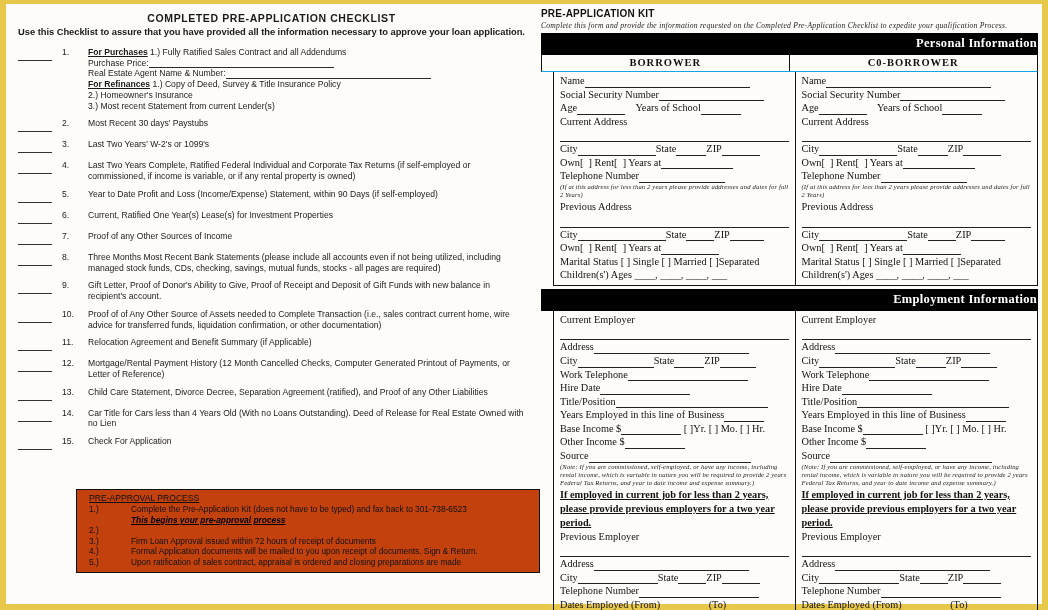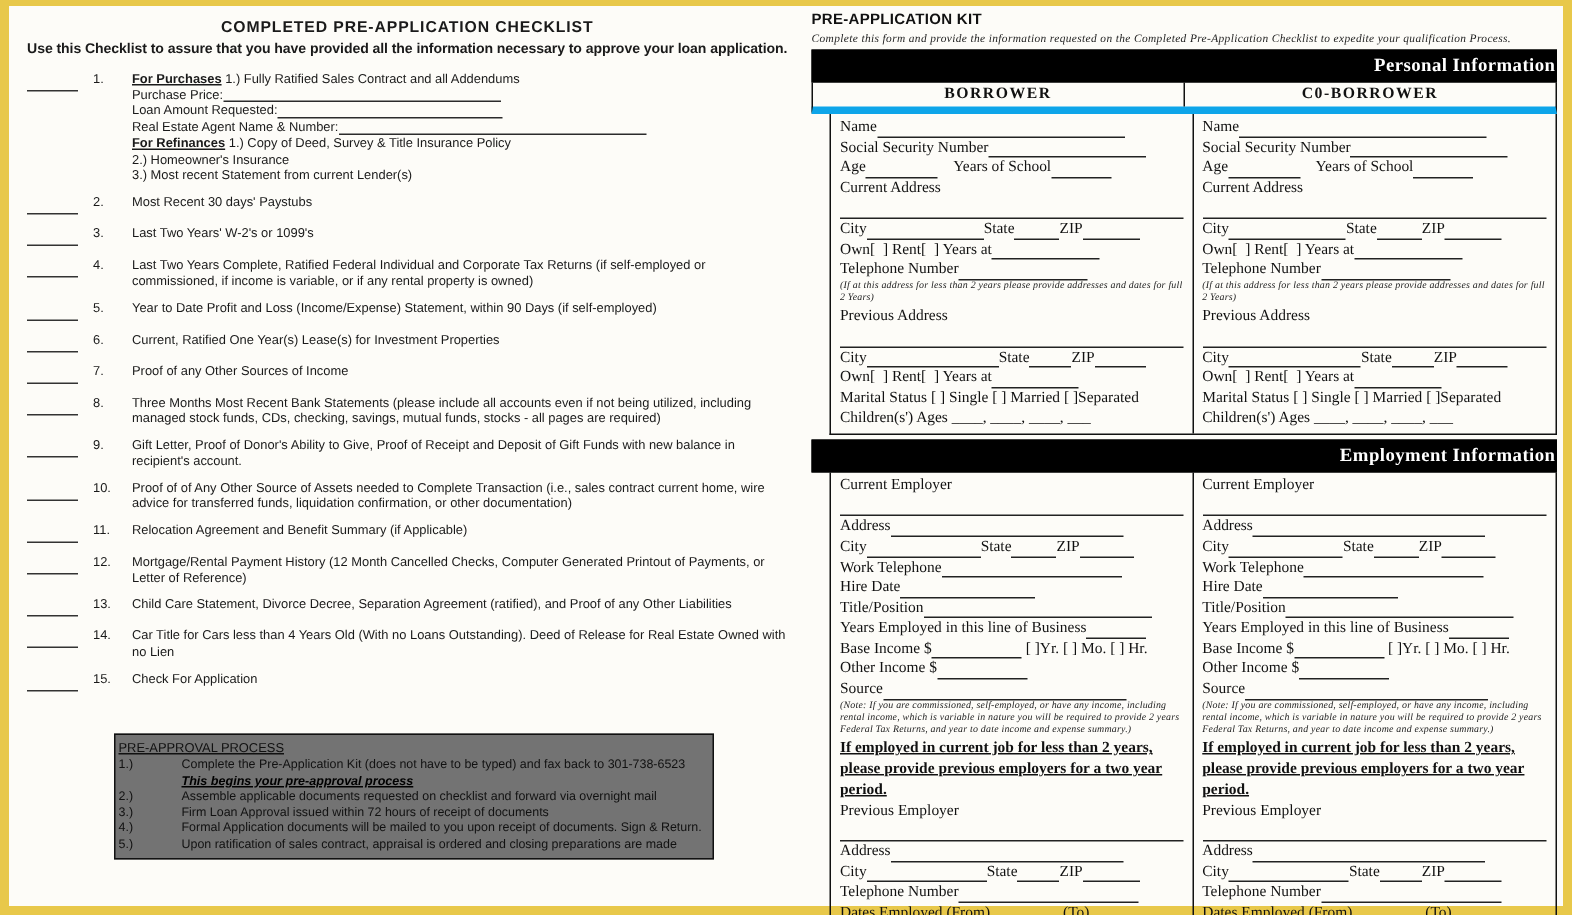--- a/index.html
+++ b/index.html
@@ -58,24 +58,24 @@
   .cl-num { width: 26px; flex: 0 0 26px; font-size: 8.6px; color:#1a1a1a; }
   .cl-txt { font-size: 8.6px; color:#1a1a1a; flex: 1; }
   .cl-txt .u { text-decoration: underline; font-weight: bold; }
   .fline { display:inline-block; border-bottom:1px solid #2b2b2b; vertical-align: bottom; height: 9px; }
   .r-item { white-space: nowrap; }
 
   
   .pap-box {
     position: absolute;
     left: 70px; top: 485px;
-    width: 400px;
+    width: 464px;
     border: 1px solid #111;
-    padding: 3px 5px 4px 2px;
-    background: #737373;
+    padding: 3px 5px 4px 12px;
+    background: #c2410c;
   }
   .pap-title { font-size: 8.6px; text-decoration: underline; color:#111; margin-bottom:1px; }
   .pap-row { display:flex; font-size: 8.3px; color:#111; line-height:1.3; }
   .pap-n { width: 42px; flex:0 0 42px; }
   .pap-t { flex:1; }
   .pap-em { font-style: italic; font-weight: bold; text-decoration: underline; font-size:8.4px; }
   .pap-indent { margin-left: 42px; }
 
   
   .right {
@@ -105,21 +105,21 @@
     letter-spacing:.3px;
     border: 1px solid #000;
   }
   .tbl { border-left:1px solid #111; border-right:1px solid #111; border-bottom:1px solid #111; display:flex;margin-left:12px; }
   .col { width: 50%; padding: 2px 6px 3px 6px; }
   .col.first { border-right: 1px solid #111; }
   .colhead {
     text-align:center; font-weight:bold; font-size:10.5px;
     letter-spacing:1px; padding: 2px 0 3px 0; color:#111;
   }
-  .headrow { display:flex; border-left:1px solid #111; border-right:1px solid #111; border-bottom:5px solid #0ea5e9; }
+  .headrow { display:flex; border-left:1px solid #111; border-right:1px solid #111; border-bottom:1px solid #0ea5e9; }
   .headrow > div { width:50%; }
   .headrow > div.first { border-right:1px solid #111; }
   .fld { font-size: 10.3px; color:#111; line-height: 1.32; white-space: nowrap; }
   .fld .ln { display:inline-block; border-bottom:1px solid #222; height: 11px; vertical-align: bottom; }
   .note {
     font-family:"Liberation Serif", serif;
     font-style: italic; font-size: 6.6px; line-height:1.28; color:#222;
     letter-spacing: .15px; white-space: normal;
   }
   .bold-u { font-weight: bold; text-decoration: underline; font-size: 10.3px; line-height:1.35; color:#111; }
@@ -136,21 +136,20 @@
       <div class="cl-sub">Use this Checklist to assure that you have provided all the information necessary to approve your loan application.</div>
 
       <div class="cl-list">
 
         <div class="cl-row">
           <div class="cl-blank"></div>
           <div class="cl-num">1.</div>
           <div class="cl-txt">
             <div><span class="u">For Purchases</span><span> 1.) Fully Ratified Sales Contract and all Addendums</span></div>
             <div class="r-item"><span>Purchase Price:</span><span class="fline" style="width:185px"></span></div>
-            <div class="r-item"><span>Loan Amount Requested:</span><span class="fline" style="width:150px"></span></div>
             <div class="r-item"><span>Real Estate Agent Name &amp; Number:</span><span class="fline" style="width:205px"></span></div>
             <div><span class="u">For Refinances</span><span> 1.)  Copy of Deed, Survey &amp; Title Insurance Policy</span></div>
             <div>2.)  Homeowner's Insurance</div>
             <div>3.)  Most recent Statement from current Lender(s)</div>
           </div>
         </div>
 
         <div class="cl-row">
           <div class="cl-blank"></div>
           <div class="cl-num">2.</div>
@@ -225,21 +224,20 @@
 
       <div class="pap-box">
         <div class="pap-title">PRE-APPROVAL PROCESS</div>
         <div class="pap-row">
           <div class="pap-n">1.)</div>
           <div class="pap-t">Complete the Pre-Application Kit (does not have to be typed) and fax back to 301-738-6523</div>
         </div>
         <div class="pap-indent pap-em">This begins your pre-approval process</div>
         <div class="pap-row">
           <div class="pap-n">2.)</div>
-          <div class="pap-t">Assemble applicable documents requested on checklist and forward via overnight mail</div>
         </div>
         <div class="pap-row">
           <div class="pap-n">3.)</div>
           <div class="pap-t">Firm Loan Approval issued within 72 hours of receipt of documents</div>
         </div>
         <div class="pap-row">
           <div class="pap-n">4.)</div>
           <div class="pap-t">Formal Application documents will be mailed to you upon receipt of documents.  Sign &amp; Return.</div>
         </div>
         <div class="pap-row">

